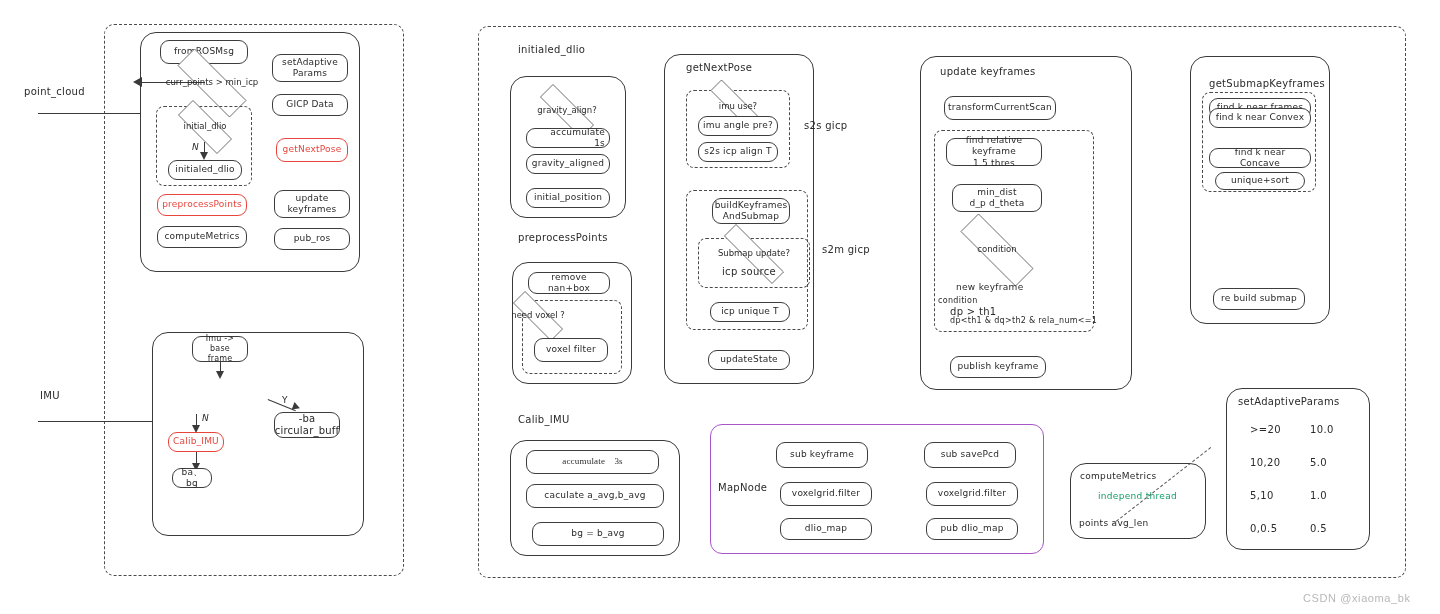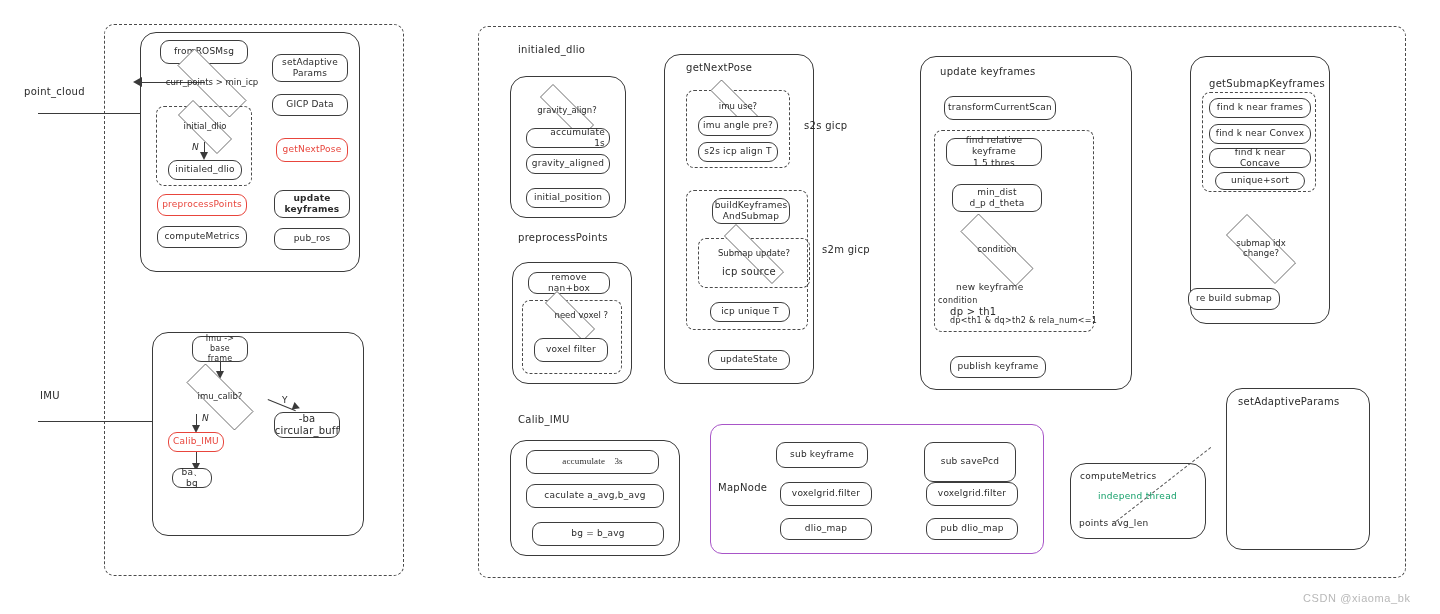--- a/index.html
+++ b/index.html
@@ -114,35 +114,31 @@
   <div class="abs label small" style="left:192px;top:142px;font-style:italic;">N</div>
   <div class="abs node" style="left:168px;top:160px;width:74px;height:20px;">initialed_dlio</div>
 
   <div class="abs node red" style="left:157px;top:194px;width:90px;height:22px;">preprocessPoints</div>
   <div class="abs node" style="left:157px;top:226px;width:90px;height:22px;">computeMetrics</div>
 
   <div class="abs node" style="left:272px;top:54px;width:76px;height:28px;white-space:pre-line;">setAdaptive
 Params</div>
   <div class="abs node" style="left:272px;top:94px;width:76px;height:22px;">GICP Data</div>
   <div class="abs node red" style="left:276px;top:138px;width:72px;height:24px;">getNextPose</div>
-  <div class="abs node" style="left:274px;top:190px;width:76px;height:28px;white-space:pre-line;font-weight:bold;">update
+  <div class="abs node" style="left:274px;top:190px;width:76px;height:28px;white-space:pre-line;">update
 keyframes</div>
   <div class="abs node" style="left:274px;top:228px;width:76px;height:22px;">pub_ros</div>
 
   <div class="abs solid-frame" style="left:152px;top:332px;width:212px;height:204px;"></div>
 
   <div class="abs node" style="left:192px;top:336px;width:56px;height:26px;white-space:pre-line;font-size:8px;">Imu -&gt; base
 frame</div>
   <div class="arrow-line arr-v" style="left:220px;top:362px;height:14px;"></div>
   <div class="arrowhead ah-down" style="left:216px;top:371px;"></div>
 
-  <div class="diamond" style="left:172px;top:378px;width:96px;height:38px;">
-    <div class="dshape"></div>
-    <div class="dtxt">imu_calib?</div>
-  </div>
 
   <div class="abs label small" style="left:282px;top:395px;">Y</div>
   <div class="dashed-arrow" style="left:268px;top:399px;width:30px;border-top:1.2px solid #3a3a3a;transform:rotate(22deg);"></div>
   <div class="arrowhead ah-right" style="left:292px;top:402px;transform:rotate(20deg) scale(.8);"></div>
   <div class="abs node" style="left:274px;top:412px;width:66px;height:26px;white-space:pre-line;font-size:10px;">-ba
 circular_buff</div>
 
   <div class="abs label small" style="left:202px;top:413px;font-style:italic;">N</div>
   <div class="arrow-line arr-v" style="left:196px;top:414px;height:16px;"></div>
   <div class="arrowhead ah-down" style="left:192px;top:425px;"></div>
@@ -160,21 +156,21 @@
     <div class="dtxt">gravity_align?</div>
   </div>
   <div class="abs node" style="left:526px;top:128px;width:84px;height:20px;text-align:right;">accumulate　1s</div>
   <div class="abs node" style="left:526px;top:154px;width:84px;height:20px;">gravity_aligned</div>
   <div class="abs node" style="left:526px;top:188px;width:84px;height:20px;">initial_position</div>
 
   <div class="abs label" style="left:518px;top:232px;">preprocessPoints</div>
   <div class="abs solid-frame" style="left:512px;top:262px;width:120px;height:122px;"></div>
   <div class="abs node" style="left:528px;top:272px;width:82px;height:22px;">remove nan+box</div>
   <div class="abs dash-frame-tight" style="left:522px;top:300px;width:100px;height:74px;"></div>
-  <div class="diamond" style="left:532px;top:304px;width:76px;height:24px;justify-content:flex-end;">
+  <div class="diamond" style="left:500px;top:304px;width:76px;height:24px;">
     <div class="dshape"></div>
     <div class="dtxt">need voxel ?</div>
   </div>
   <div class="abs node" style="left:534px;top:338px;width:74px;height:24px;">voxel filter</div>
 
   <div class="abs label" style="left:518px;top:414px;">Calib_IMU</div>
   <div class="abs solid-frame" style="left:510px;top:440px;width:170px;height:116px;"></div>
   <div class="abs node" style="left:526px;top:450px;width:133px;height:24px;font-family:Liberation Serif, serif;">accumulate　3s</div>
   <div class="abs node" style="left:526px;top:484px;width:138px;height:24px;">caculate a_avg,b_avg</div>
   <div class="abs node" style="left:532px;top:522px;width:132px;height:24px;">bg = b_avg</div>
@@ -225,49 +221,62 @@
   <div class="abs label small" style="left:950px;top:306px;font-size:10px;">dp &gt; th1</div>
   <div class="abs label small" style="left:950px;top:316px;font-size:8px;">dp&lt;th1 &amp; dq&gt;th2 &amp; rela_num&lt;=1</div>
 
   <div class="abs node" style="left:950px;top:356px;width:96px;height:22px;">publish keyframe</div>
 
   <div class="abs solid-frame" style="left:1190px;top:56px;width:140px;height:268px;"></div>
   <div class="abs label" style="left:1209px;top:64px;margin-top:14px;">getSubmapKeyframes</div>
 
   <div class="abs dash-frame-tight" style="left:1202px;top:92px;width:114px;height:100px;"></div>
   <div class="abs node" style="left:1209px;top:98px;width:102px;height:20px;text-align:right;">find k near frames</div>
-  <div class="abs node" style="left:1209px;top:124px;width:102px;height:20px;border-radius:9px;">find k near Convex</div>
+  <div class="abs node" style="left:1209px;top:108px;width:102px;height:20px;border-radius:9px;">find k near Convex</div>
   <div class="abs node" style="left:1209px;top:148px;width:102px;height:20px;">find k near Concave</div>
   <div class="abs node" style="left:1215px;top:172px;width:90px;height:18px;">unique+sort</div>
 
-  <div class="diamond" style="left:1212px;top:228px;width:98px;height:42px;">
-    <div class="dshape"></div>
-    <div class="dtxt" style="white-space:pre-line;">submap idx
-change?</div>
-  </div>
-  <div class="abs node" style="left:1188px;top:288px;width:92px;height:22px;">re build submap</div>
+  <div class="abs node" style="left:1213px;top:288px;width:92px;height:22px;">re build submap</div>
 
   <div class="abs purple-frame" style="left:710px;top:424px;width:334px;height:130px;"></div>
   <div class="abs label" style="left:718px;top:482px;">MapNode</div>
 
   <div class="abs node" style="left:776px;top:442px;width:92px;height:26px;">sub keyframe</div>
   <div class="abs node" style="left:780px;top:482px;width:92px;height:24px;">voxelgrid.filter</div>
   <div class="abs node" style="left:780px;top:518px;width:92px;height:22px;">dlio_map</div>
 
-  <div class="abs node" style="left:924px;top:442px;width:92px;height:40px;">sub savePcd</div>
+  <div class="abs node" style="left:924px;top:442px;width:92px;height:26px;">sub savePcd</div>
   <div class="abs node" style="left:926px;top:482px;width:92px;height:24px;">voxelgrid.filter</div>
   <div class="abs node" style="left:926px;top:518px;width:92px;height:22px;">pub dlio_map</div>
 
   <div class="abs solid-frame" style="left:1070px;top:463px;width:136px;height:76px;"></div>
   <div class="abs label small" style="left:1080px;top:471px;">computeMetrics</div>
   <div class="abs label small green" style="left:1098px;top:491px;">independ thread</div>
   <div class="abs label small" style="left:1079px;top:518px;">points avg_len</div>
 
   <div class="dashed-arrow" style="left:1112px;top:524px;width:125px;transform:rotate(-38deg);"></div>
   <div class="arrowhead ah-up-right" style="left:1230px;top:428px;"></div>
 
   <div class="abs solid-frame" style="left:1226px;top:388px;width:144px;height:162px;"></div>
   <div class="abs label" style="left:1238px;top:396px;">setAdaptiveParams</div>
 
+  <div class="abs" style="left:1250px;top:424px;width:112px;">
+    <div class="table-row" style="margin-bottom:22px;">
+      <span class="tcol1">&gt;=20</span>
+      <span class="tcol2">10.0</span>
+    </div>
+    <div class="table-row" style="margin-bottom:22px;">
+      <span class="tcol1">10,20</span>
+      <span class="tcol2">5.0</span>
+    </div>
+    <div class="table-row" style="margin-bottom:22px;">
+      <span class="tcol1">5,10</span>
+      <span class="tcol2">1.0</span>
+    </div>
+    <div class="table-row">
+      <span class="tcol1">0,0.5</span>
+      <span class="tcol2">0.5</span>
+    </div>
+  </div>
 
   <div class="watermark" style="left:1303px;top:592px;">CSDN @xiaoma_bk</div>
 
 </div>
 
 </body></html>

